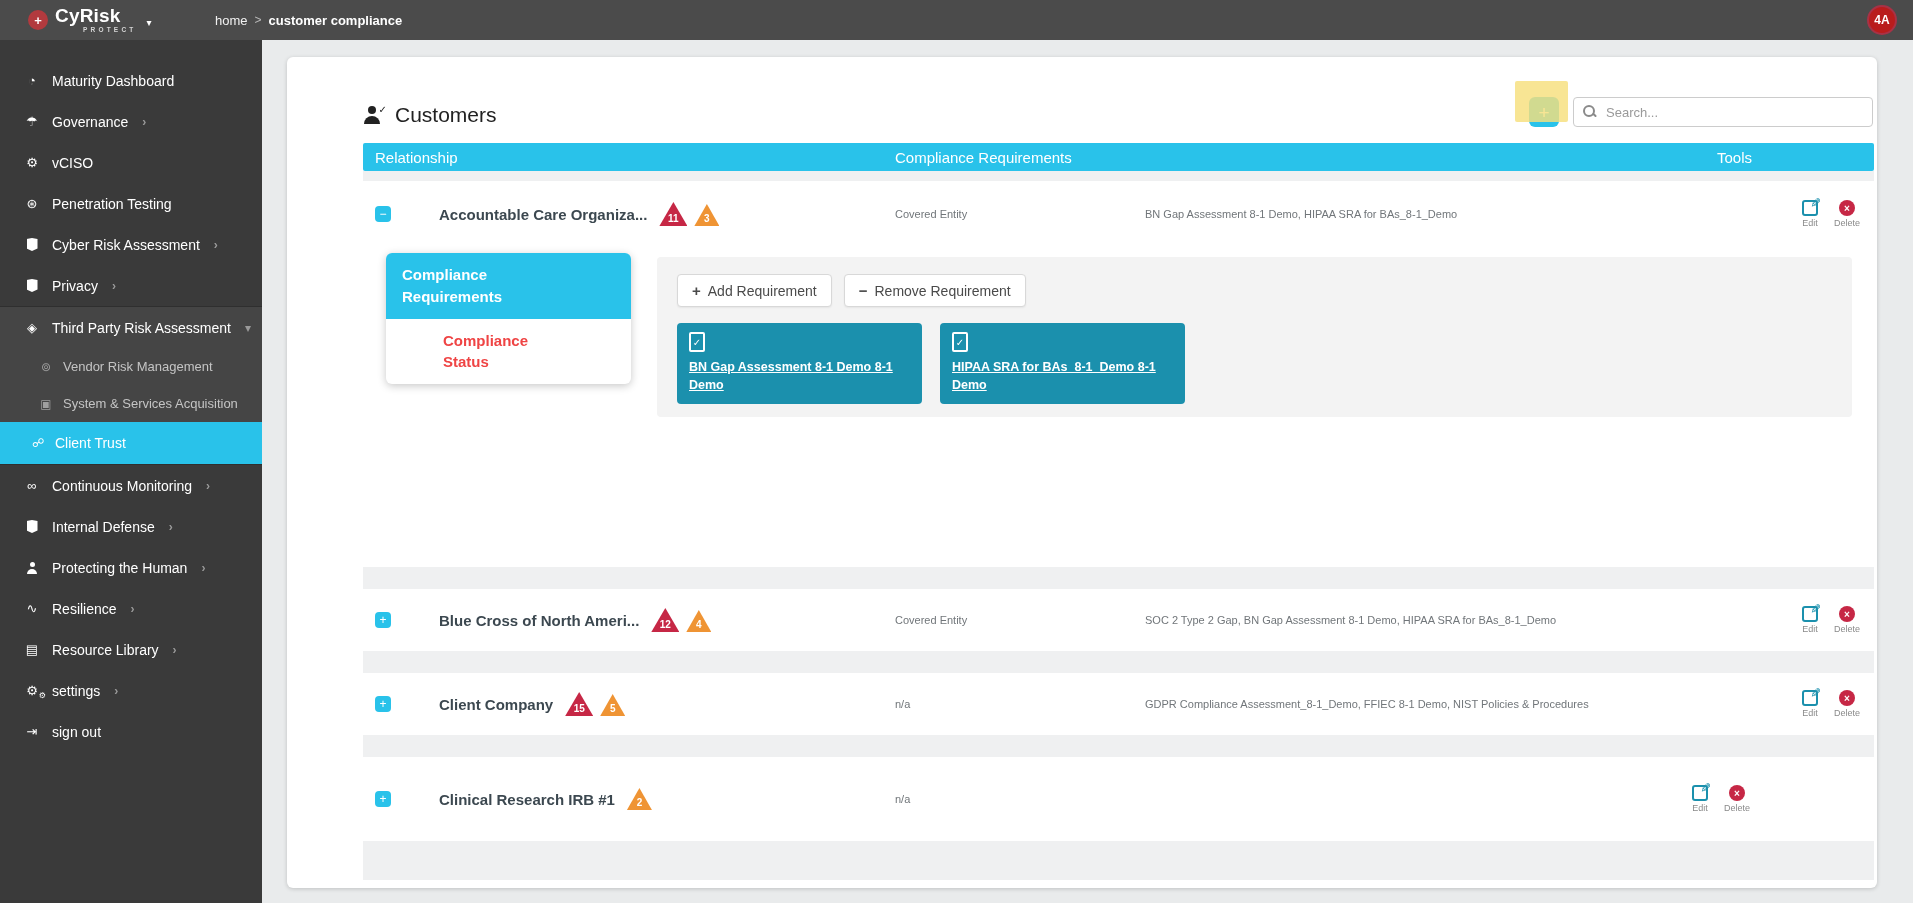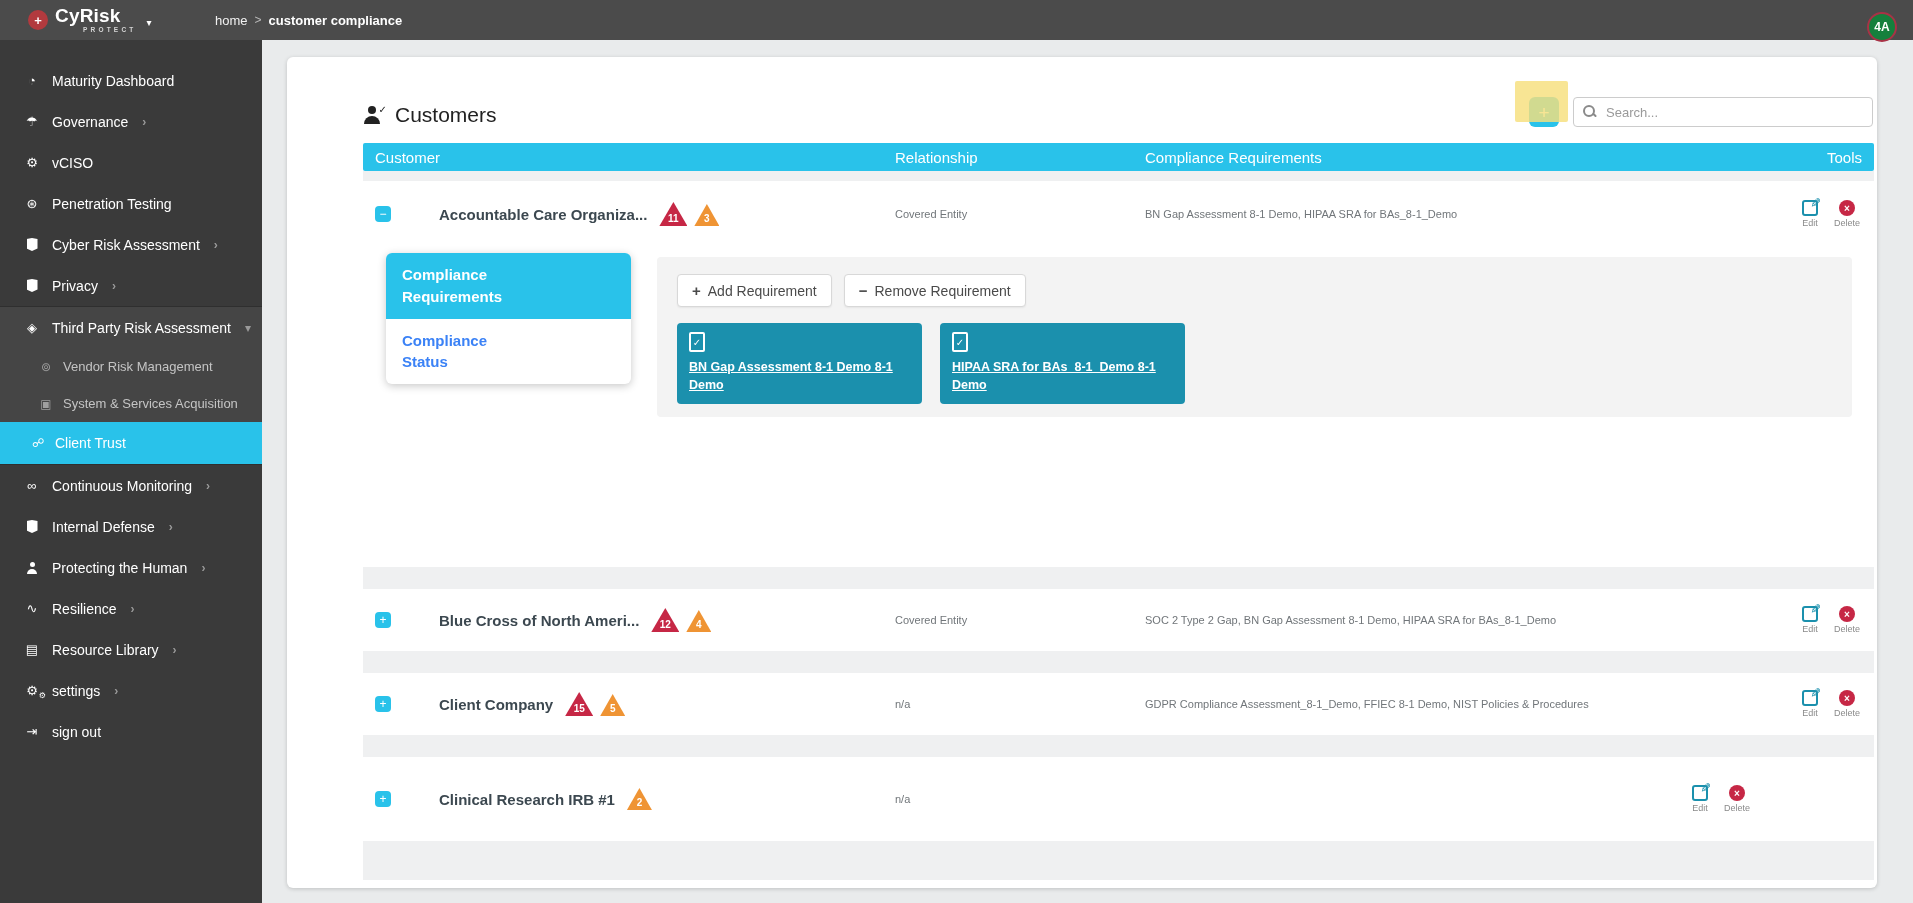--- a/index.html
+++ b/index.html
@@ -12,22 +12,22 @@
   .logo-mark { width:20px; height:20px; border-radius:50%; background:#b23a3e; color:#fff; font-weight:bold;
     display:flex; align-items:center; justify-content:center; font-size:13px; margin-right:7px; }
   .brand-text { display:flex; flex-direction:column; line-height:1; }
   .brand-name { color:#fff; font-size:19px; font-weight:bold; letter-spacing:.2px; }
   .brand-sub { color:#d6d6d6; font-size:6.5px; letter-spacing:3.2px; font-weight:bold; margin-top:2px; margin-left:28px; }
   .brand-caret { color:#fff; font-size:10px; margin-left:10px; margin-top:4px; }
   .crumbs { display:flex; align-items:center; gap:7px; font-size:13px; color:#fff; }
   .crumb-home { font-weight:400; color:#f1f1f1; }
   .crumb-sep { color:#b9b9b9; font-size:12px; }
   .crumb-cur { font-weight:bold; }
-  .avatar { position:absolute; right:16px; top:12px; width:30px; height:30px; border-radius:50%;
-    background:#15803d; border:2px solid #a83246; color:#fff; font-size:12px; font-weight:bold;
+  .avatar { position:absolute; right:16px; top:5px; width:30px; height:30px; border-radius:50%;
+    background:#b91c1c; border:2px solid #a83246; color:#fff; font-size:12px; font-weight:bold;
     display:flex; align-items:center; justify-content:center; }
 
   .shell { display:flex; height:863px; }
 
   
   .sidebar { width:262px; background:#3a3a3a; padding-top:20px; flex-shrink:0; }
   .nav-item { height:41px; display:flex; align-items:center; padding-left:22px; cursor:pointer; }
   .nav-item .icn { width:20px; display:inline-flex; justify-content:center; color:#fff; font-size:13px; margin-right:10px; flex-shrink:0; }
   .nav-label { color:#fff; font-size:14px; font-weight:normal; }
   .nav-chev { color:#9a9a9a; font-size:12px; margin-left:14px; font-weight:bold; }
@@ -98,21 +98,21 @@
     display:flex; align-items:center; justify-content:center; }
 
   
   .detail { display:flex; padding:6px 22px 0 23px; }
   .tab-box { width:245px; flex-shrink:0; background:#fff; border-radius:6px; box-shadow:0 2px 8px rgba(0,0,0,.22);
     margin-right:26px; align-self:flex-start; overflow:hidden; }
   .tab { padding:11px 16px; cursor:pointer; }
   .tab span { display:block; width:130px; font-size:15px; line-height:1.45; }
   .tab-active { background:#29c2ea; }
   .tab-active span { color:#fff; font-weight:bold; }
-  .tab-idle span { color:#3b82f6; font-weight:600; }
+  .tab-idle span { color:#ef4444; font-weight:600;margin-left:41px; }
   .detail-panel { flex:1; background:#f3f3f3; border-radius:4px; padding:17px 20px 18px; height:160px; margin-top:4px; }
   .req-btns { display:flex; gap:12px; }
   .req-btn { background:#fff; border:1px solid #d8d8d8; border-radius:4px; padding:7px 14px; font-size:14px;
     color:#4a4a4a; font-family:inherit; display:flex; align-items:center; gap:7px; cursor:pointer; box-shadow:0 1px 2px rgba(0,0,0,.06); }
   .req-btn .sign { font-weight:bold; font-size:15px; }
   .req-cards { display:flex; gap:18px; margin-top:16px; }
   .req-card { width:245px; background:#1b90ad; border-radius:4px; padding:9px 12px 11px; cursor:pointer; }
   .doc-ic { position:relative; width:16px; height:20px; border:2px solid #fff; border-radius:2px; margin-bottom:5px;
     display:flex; align-items:center; justify-content:center; }
   .doc-ic .chk { color:#fff; font-size:10px; font-weight:bold; }
@@ -250,21 +250,20 @@
             <span class="hl-yellow"></span>
           </span>
           <span class="search-box">
             <span class="mag"></span>
             <input class="search-input" placeholder="Search..." style="">
           </span>
         </div>
       </div>
 
       <div class="thead grid-cols">
-        <span>Customer</span>
         <span>Relationship</span>
         <span>Compliance Requirements</span>
         <span class="th-tools">Tools</span>
       </div>
 
       <div class="tbody">
 
         <div class="row-block">
           <div class="row-line tall grid-cols">
             <div class="cell-name">

